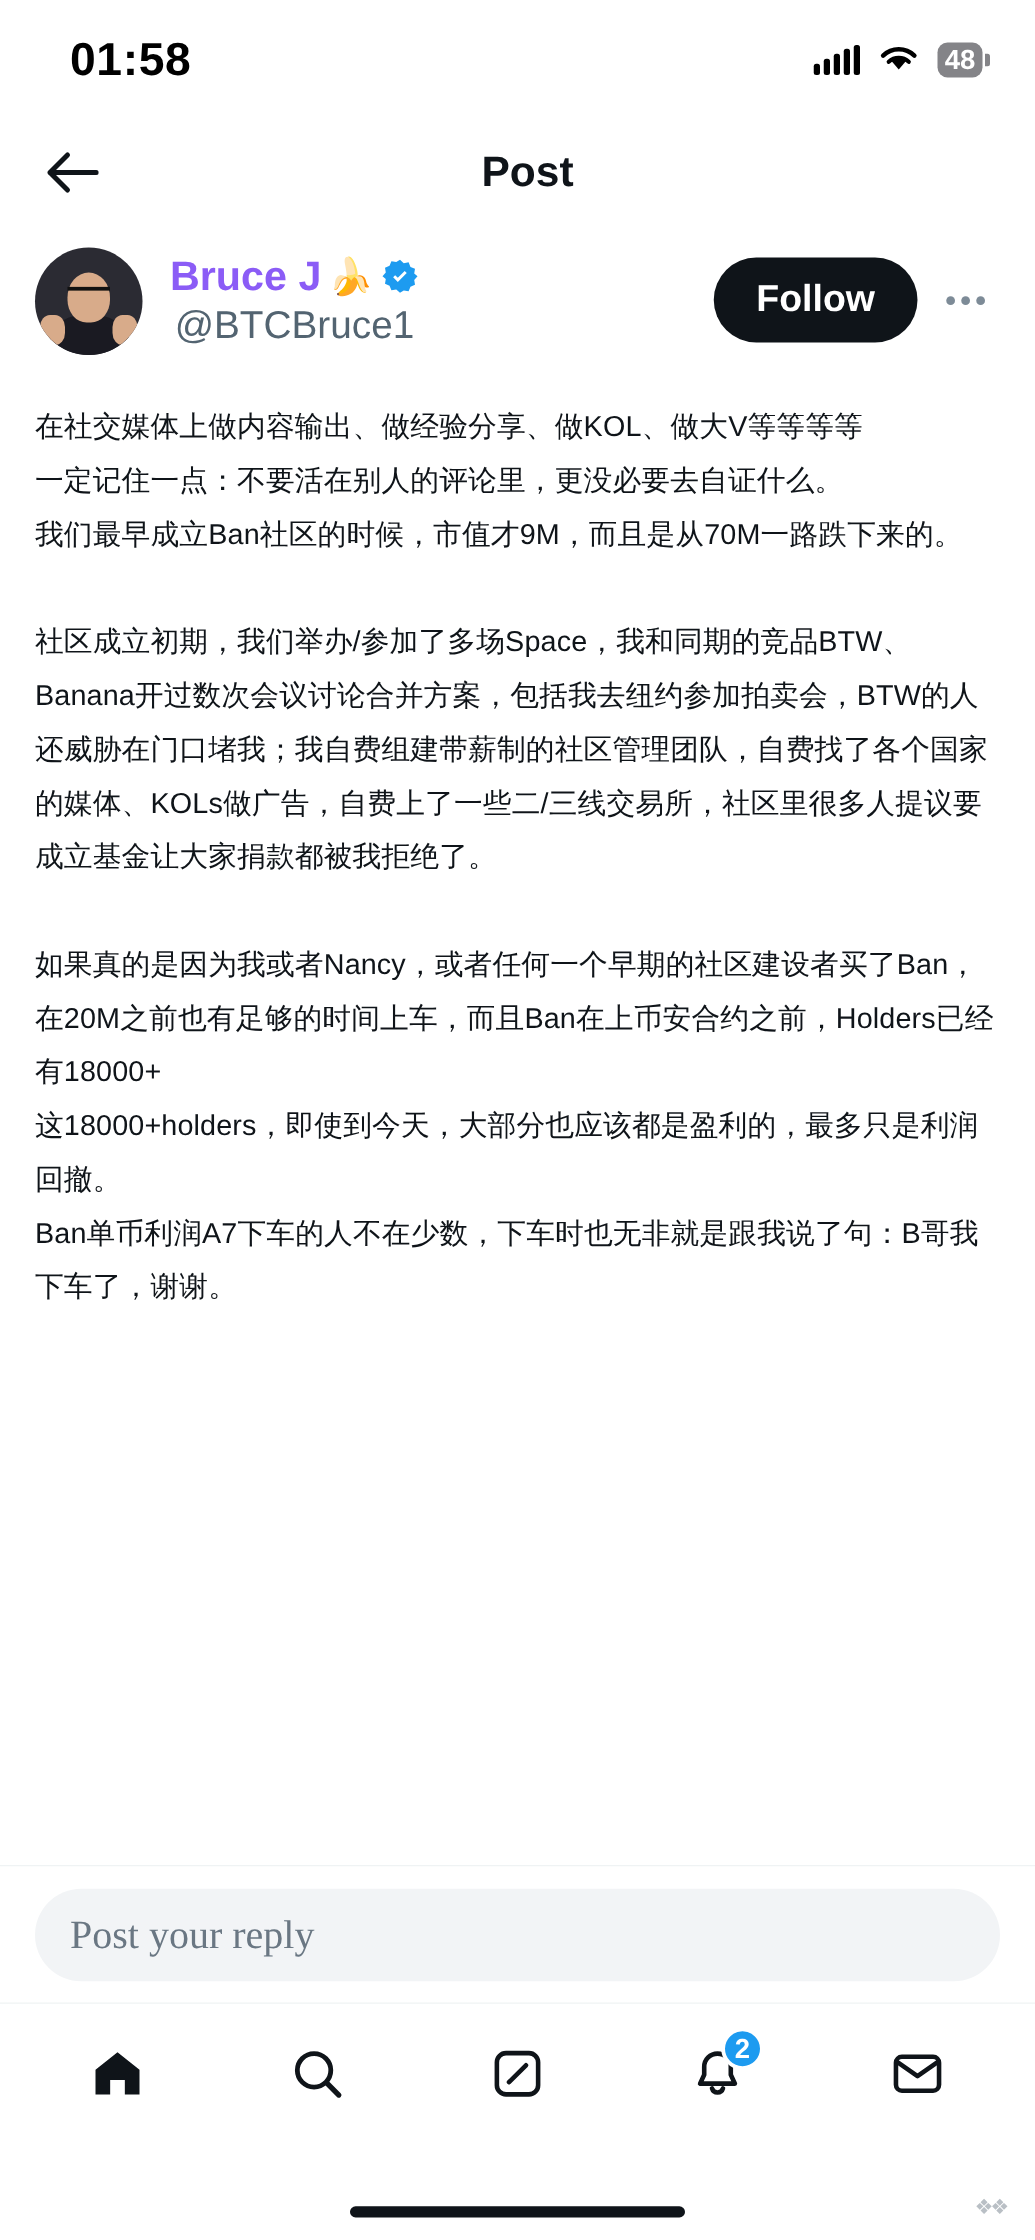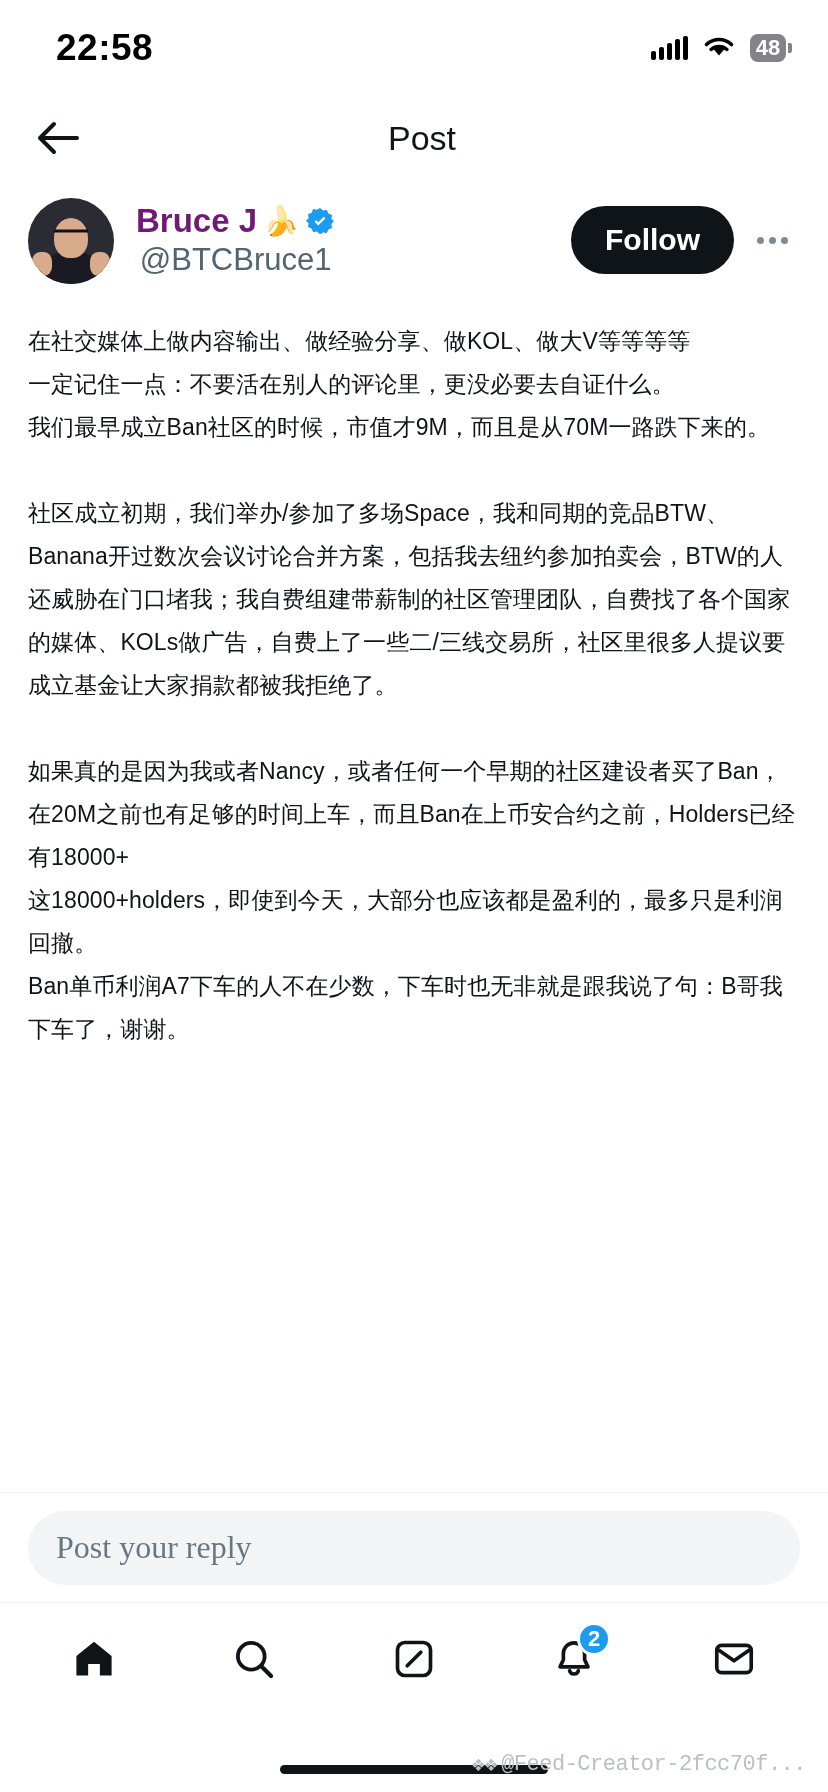--- a/index.html
+++ b/index.html
@@ -94,21 +94,21 @@
     height: 56px;
     display: flex;
     align-items: center;
     justify-content: center;
   }
   .header-title {
     position: absolute;
     left: 16px; right: 0;
     text-align: center;
     font-size: 34px;
-    font-weight: 400;
+    font-weight: 700;
     color: #0f1419;
     pointer-events: none;
   }
 
   
   .author-row {
     display: flex;
     align-items: flex-start;
     padding: 18px 28px 10px 28px;
   }
@@ -161,21 +161,21 @@
     padding-top: 4px;
   }
   .author-name-line {
     display: flex;
     align-items: center;
     gap: 6px;
   }
   .author-name {
     font-size: 33px;
     font-weight: 700;
-    color: #701a75;
+    color: #8b5cf6;
   }
   .banana-emoji { font-size: 29px; }
   .verified {
     width: 30px; height: 30px;
     flex: 0 0 30px;
   }
   .author-handle {
     font-size: 31px;
     color: #536471;
     margin-top: 2px;
@@ -309,21 +309,21 @@
     align-items: center;
     gap: 4px;
   }
 </style>
 </head>
 <body>
 
 <div class="phone">
 
   <div class="statusbar">
-    <div class="status-time">22:58</div>
+    <div class="status-time">01:58</div>
     <div class="status-right">
       <span class="signal">
         <i></i>
           <i></i>
           <i></i>
           <i></i>
           <i></i>
       </span>
       <span>
         <svg width="34" height="26" viewBox="0 0 34 26">
@@ -422,17 +422,16 @@
         <rect x="2.6" y="4.6" width="18.8" height="14.8" rx="2.6" stroke="#0f1419" stroke-width="2" fill="none"></rect>
         <path d="M3.4 7 L12 13 L20.6 7" stroke="#0f1419" stroke-width="2" fill="none" stroke-linecap="round" stroke-linejoin="round"></path>
       </svg>
     </div>
   </div>
 
   <div class="bottom-area">
     <div class="home-indicator"></div>
     <div class="watermark">
       <span>❖❖</span>
-      <span>@Feed-Creator-2fcc70f...</span>
     </div>
   </div>
 
 </div>
 
 </body></html>

